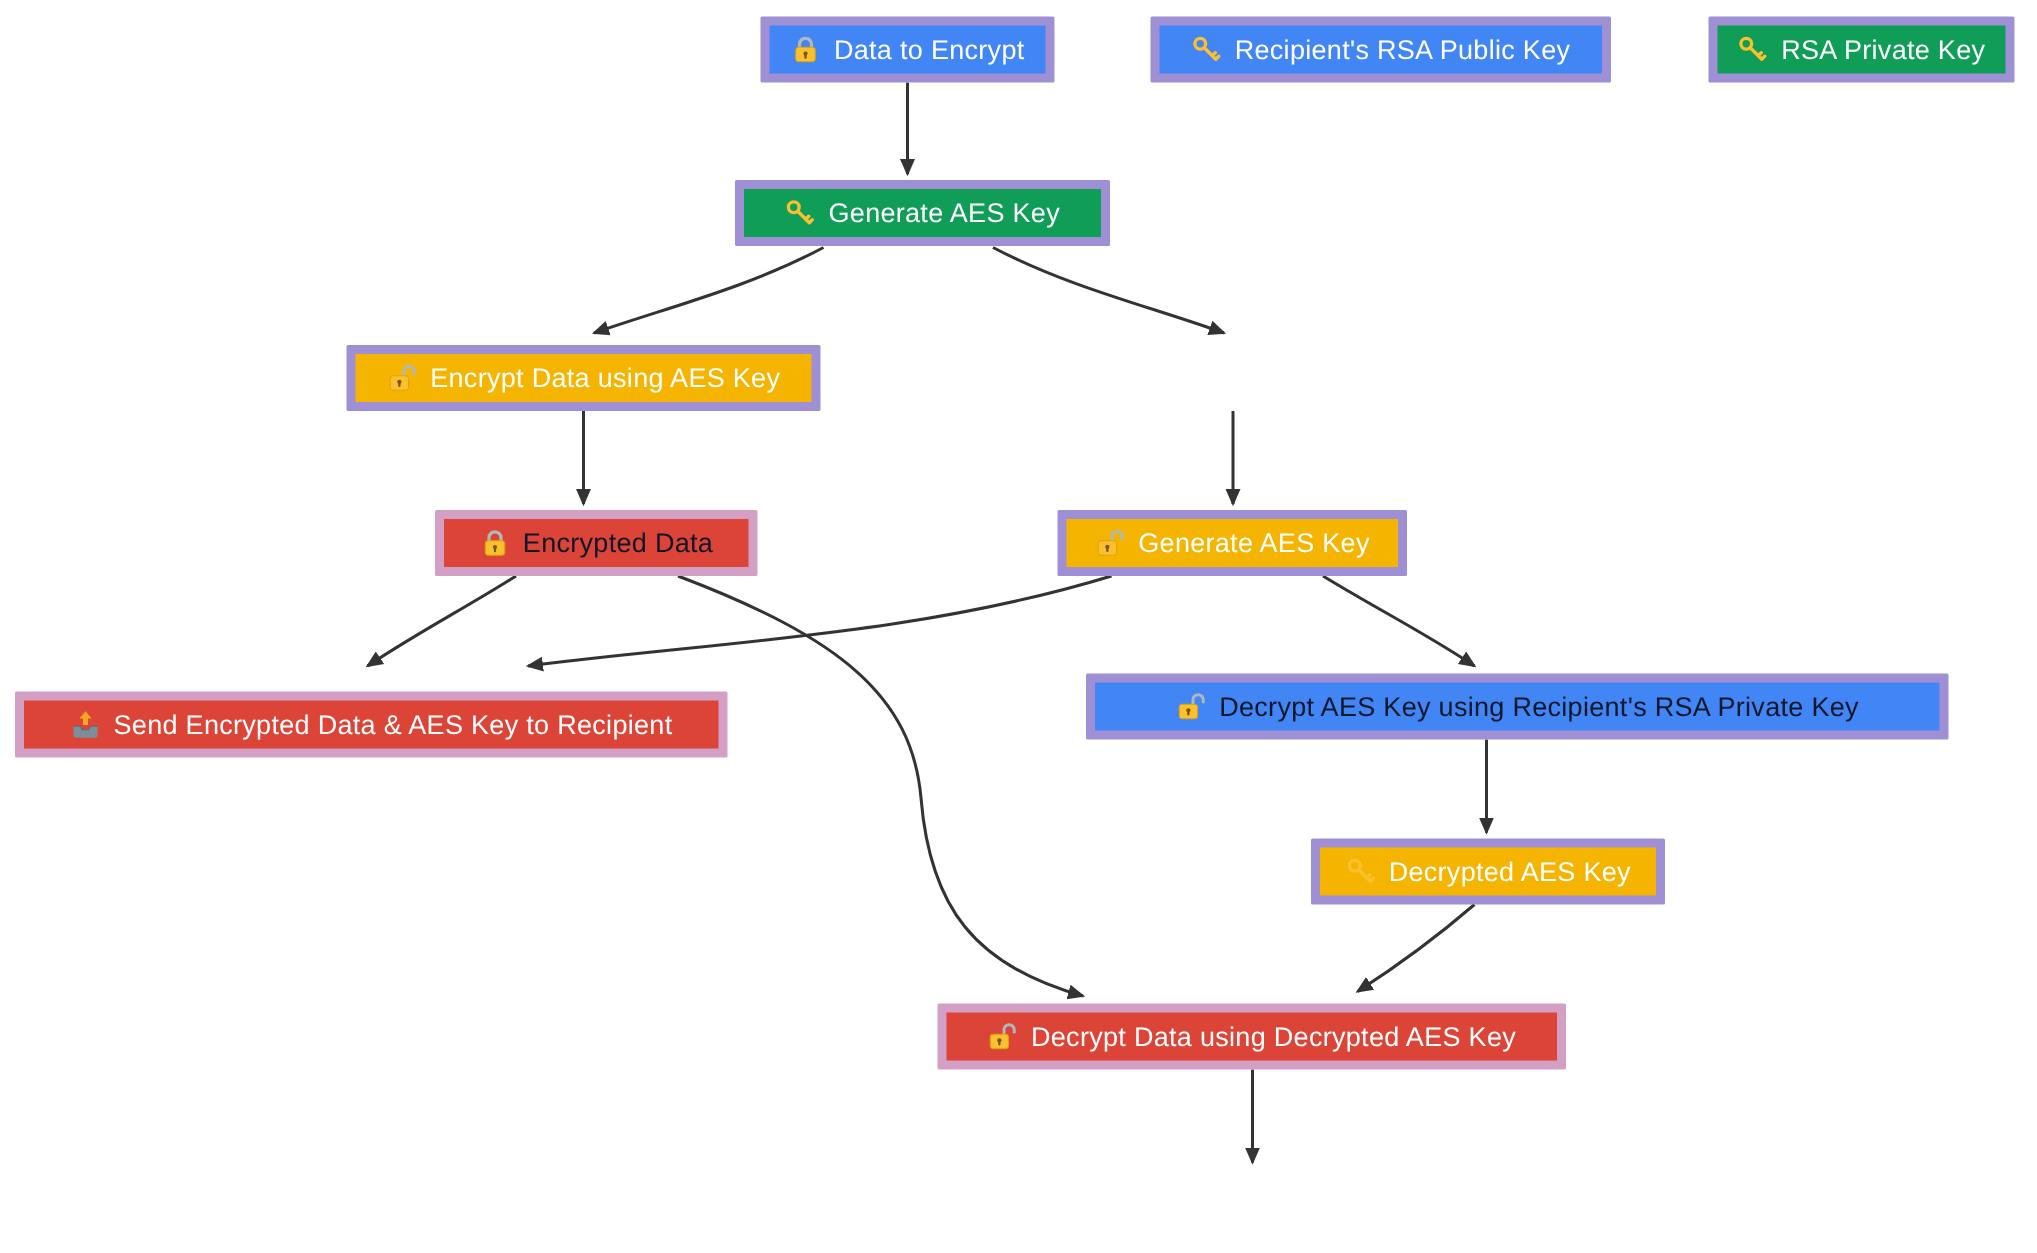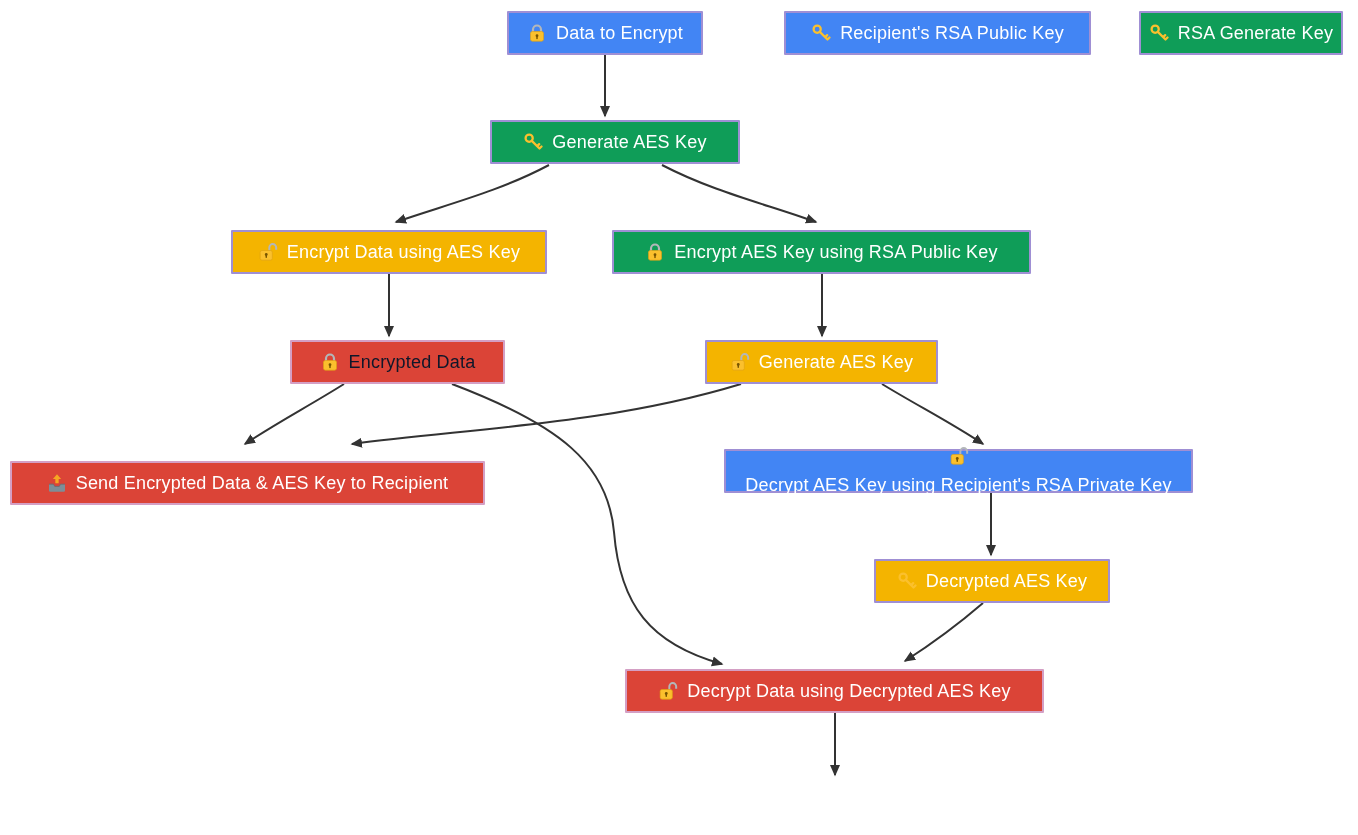--- a/index.html
+++ b/index.html
@@ -22,21 +22,21 @@
     stroke: #333333;
     stroke-width: 2px;
   }
   .node {
     position: absolute;
     height: 44px;
     display: flex;
     align-items: center;
     justify-content: center;
     gap: 9px;
-    border: 2px solid #1d4ed8;
+    border: 6px solid #1d4ed8;
     border-radius: 1px;
     color: #ffffff;
     font-size: 18px;
     letter-spacing: 0.2px;
     white-space: nowrap;
   }
   .node-icon { display: inline-flex; width: 20px; height: 20px; flex: 0 0 auto; }
   .node-icon svg { width: 20px; height: 20px; display: block; }
   .node-label { display: inline-block; }
 </style>
@@ -93,64 +93,56 @@
 
   <div class="node" style="left: 507px; top: 11px; width: 196px; background-color: rgb(66, 133, 244); border-color: rgb(159, 143, 212); color: rgb(255, 255, 255);">
     <span class="node-icon">
         <svg viewBox="0 0 24 24">
           <use href="#sym-locked-padlock"></use>
         </svg>
       </span>
     <span class="node-label">Data to Encrypt</span>
   </div>
 
-  <div class="node" style="left: 784px; top: 11px; width: 307px; background-color: rgb(66, 133, 244); border-color: rgb(159, 143, 212); color: rgb(255, 255, 255);">
+  <div class="node" style="left: 767px; top: 11px; width: 307px; background-color: rgb(66, 133, 244); border-color: rgb(159, 143, 212); color: rgb(255, 255, 255);">
     <span class="node-icon">
         <svg viewBox="0 0 24 24">
           <use href="#sym-key"></use>
         </svg>
       </span>
     <span class="node-label">Recipient's RSA Public Key</span>
   </div>
 
   <div class="node" style="left: 1139px; top: 11px; width: 204px; background-color: rgb(15, 157, 88); border-color: rgb(159, 143, 212); color: rgb(255, 255, 255);">
     <span class="node-icon">
         <svg viewBox="0 0 24 24">
           <use href="#sym-key"></use>
         </svg>
       </span>
-    <span class="node-label">RSA Generate Key</span>
+    <span class="node-label">RSA Private Key</span>
   </div>
 
   <div class="node" style="left: 490px; top: 120px; width: 250px; background-color: rgb(15, 157, 88); border-color: rgb(159, 143, 212); color: rgb(255, 255, 255);">
     <span class="node-icon">
         <svg viewBox="0 0 24 24">
           <use href="#sym-key"></use>
         </svg>
       </span>
     <span class="node-label">Generate AES Key</span>
   </div>
 
   <div class="node" style="left: 231px; top: 230px; width: 316px; background-color: rgb(244, 180, 0); border-color: rgb(159, 143, 212); color: rgb(255, 255, 255);">
     <span class="node-icon">
         <svg viewBox="0 0 24 24">
           <use href="#sym-unlocked-padlock"></use>
         </svg>
       </span>
     <span class="node-label">Encrypt Data using AES Key</span>
   </div>
 
-  <div class="node" style="left: 612px; top: 230px; width: 419px; background-color: rgb(15, 157, 88); border-color: rgb(159, 143, 212); color: rgb(255, 255, 255);">
-    <span class="node-icon">
-        <svg viewBox="0 0 24 24">
-          <use href="#sym-locked-padlock"></use>
-        </svg>
-      </span>
-    <span class="node-label">Encrypt AES Key using RSA Public Key</span>
-  </div>
 
   <div class="node" style="left: 290px; top: 340px; width: 215px; background-color: rgb(219, 68, 55); border-color: rgb(212, 159, 196); color: #0f172a;">
     <span class="node-icon">
         <svg viewBox="0 0 24 24">
           <use href="#sym-locked-padlock"></use>
         </svg>
       </span>
     <span class="node-label">Encrypted Data</span>
   </div>
 
@@ -165,21 +157,21 @@
 
   <div class="node" style="left: 10px; top: 449px; width: 475px; background-color: rgb(219, 68, 55); border-color: rgb(212, 159, 196); color: rgb(255, 255, 255); margin-top: 12px;">
     <span class="node-icon">
         <svg viewBox="0 0 24 24">
           <use href="#sym-outbox-tray"></use>
         </svg>
       </span>
     <span class="node-label">Send Encrypted Data &amp; AES Key to Recipient</span>
   </div>
 
-  <div class="node" style="left: 724px; top: 449px; width: 469px; background-color: rgb(66, 133, 244); border-color: rgb(159, 143, 212); color: #ffffff; flex-direction: column;">
+  <div class="node" style="left: 724px; top: 449px; width: 575px; background-color: rgb(66, 133, 244); border-color: rgb(159, 143, 212); color: #0f172a;">
     <span class="node-icon">
         <svg viewBox="0 0 24 24">
           <use href="#sym-unlocked-padlock"></use>
         </svg>
       </span>
     <span class="node-label">Decrypt AES Key using Recipient's RSA Private Key</span>
   </div>
 
   <div class="node" style="left: 874px; top: 559px; width: 236px; background-color: rgb(244, 180, 0); border-color: rgb(159, 143, 212); color: rgb(255, 255, 255);">
     <span class="node-icon">

